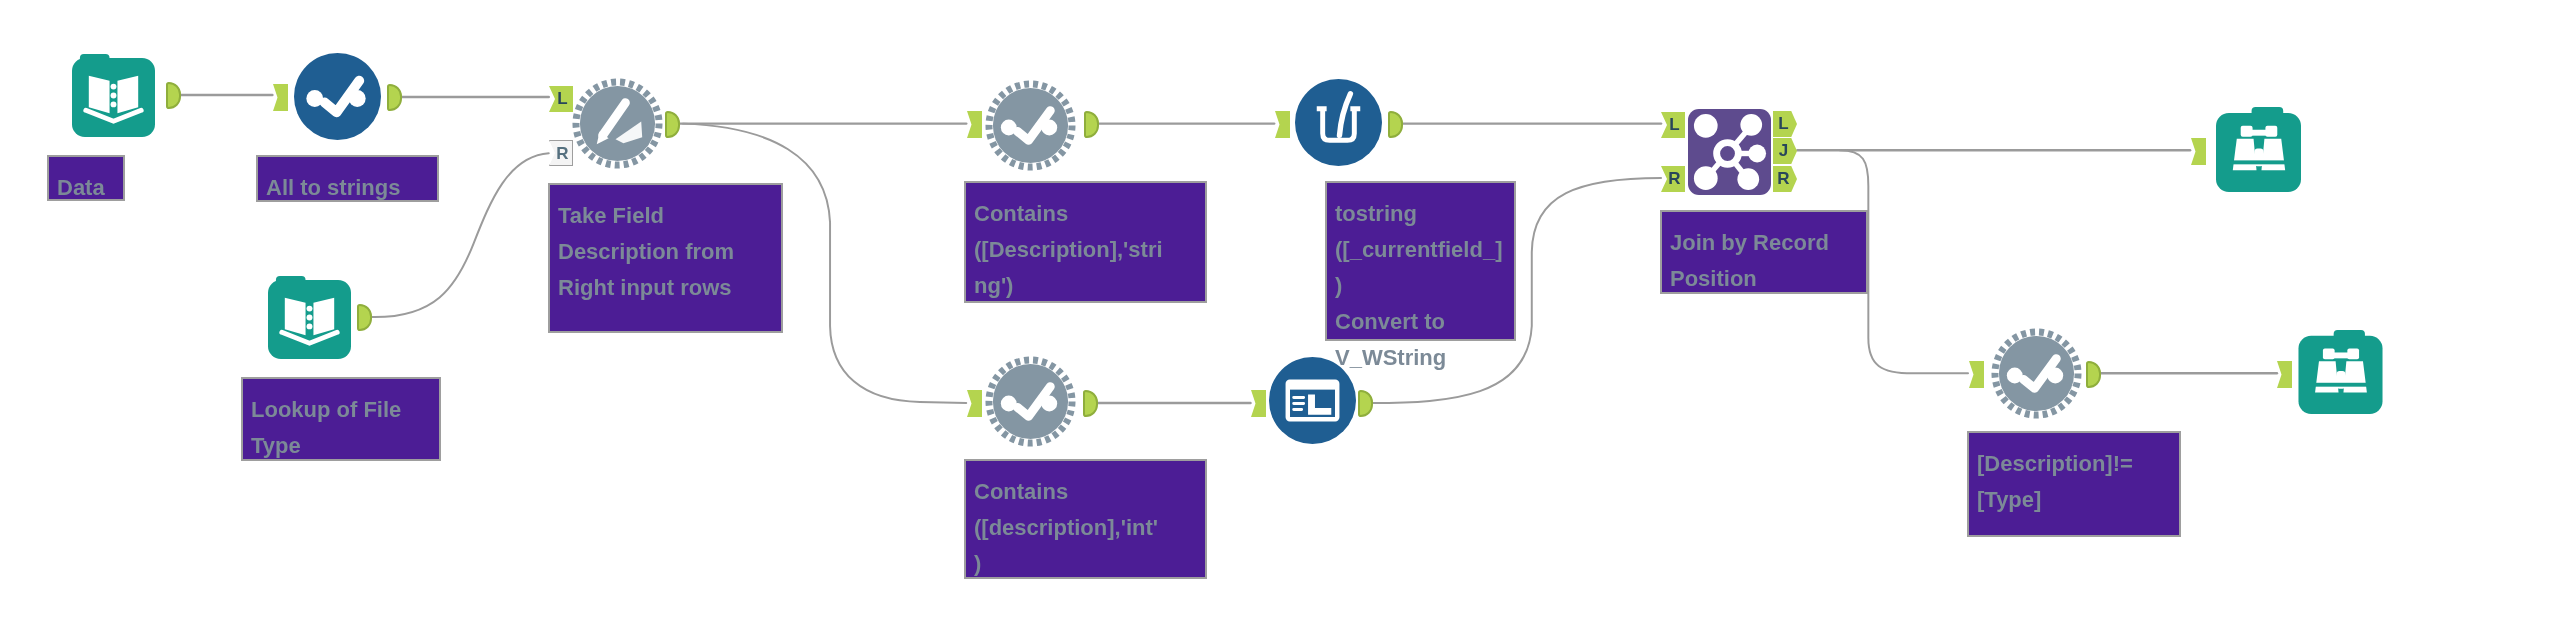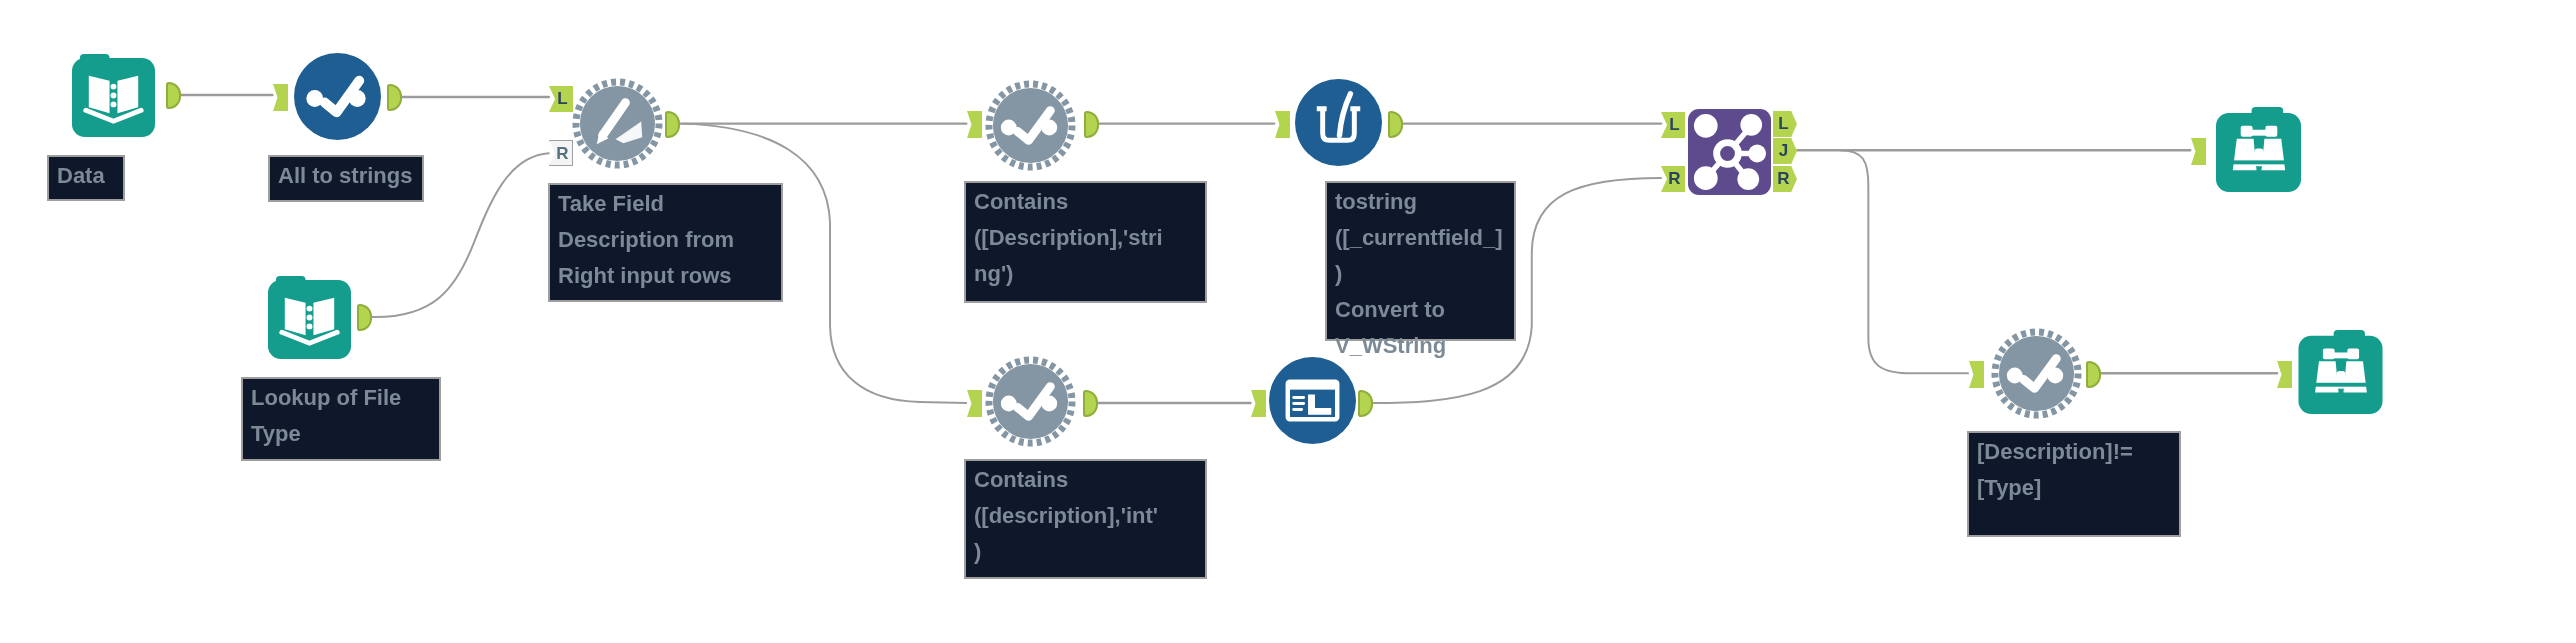--- a/index.html
+++ b/index.html
@@ -1,22 +1,22 @@
 <!DOCTYPE html>
 <html><head>
 <meta charset="utf-8">
 <style>
   html,body{margin:0;padding:0;background:#fff;}
   #canvas{position:relative;width:2576px;height:644px;background:#ffffff;overflow:hidden;
           font-family:"Liberation Sans","DejaVu Sans",sans-serif;}
   .tool{position:absolute;z-index:3;}
   .tool svg{display:block;}
-  .annotation{position:absolute;z-index:1;background:#0f172a;border:2px solid #9e9e9e;
+  .annotation{position:absolute;z-index:1;background:#4c1d95;border:2px solid #9e9e9e;
               color:#7c8a97;font-weight:700;font-size:22px;line-height:36px;
-              padding:1px 8px;white-space:pre-line;overflow-wrap:anywhere;box-sizing:border-box;}
+              padding:13px 8px;white-space:pre-line;overflow-wrap:anywhere;box-sizing:border-box;}
   #wires{position:absolute;left:0;top:0;z-index:2;pointer-events:none;}
   .anchor-out{position:absolute;z-index:4;width:15px;height:27px;background:#b4d44f;
               border:2px solid #8fae3c;border-radius:3px 13px 13px 3px;box-sizing:border-box;}
   .anchor-in{position:absolute;z-index:4;width:15px;height:27px;background:#b4d44f;
              clip-path:polygon(0 0,100% 0,100% 100%,0 100%,30% 50%);}
   .anchor-letter{position:absolute;z-index:4;width:24px;height:26px;background:#b4d44f;
                  color:#28465a;font-weight:700;font-size:17px;line-height:26px;text-align:center;
                  box-sizing:border-box;}
   .anchor-letter.in{clip-path:polygon(0 0,100% 0,100% 100%,0 100%,25% 50%);padding-left:3px;}
   .anchor-letter.out{clip-path:polygon(0 0,76% 0,100% 50%,76% 100%,0 100%);padding-right:3px;}
@@ -62,21 +62,21 @@
   <div class="tool" style="left:294px;top:53px">
     <svg width="87" height="87" viewBox="0 0 88 88">
       <circle cx="44" cy="44" r="44" fill="#1f5e92"></circle>
       <circle cx="21" cy="46" r="8.5" fill="#fff"></circle>
         <circle cx="64" cy="46" r="8.5" fill="#fff"></circle>
       <path d="M31 50 L43 60 L66 28" stroke="#fff" stroke-width="10" fill="none" stroke-linecap="round" stroke-linejoin="round"></path>
     </svg>
   </div>
   <div class="anchor-in" style="left:273px;top:84px"></div>
   <div class="anchor-out" style="left:387px;top:84px"></div>
-  <div class="annotation" style="left:268px;top:155px;width:156px;height:47px">All to strings</div>
+  <div class="annotation" style="left:256px;top:155px;width:183px;height:47px">All to strings</div>
 
   <div class="tool" style="left:268px;top:276px">
     <svg width="83" height="83" viewBox="0 0 84 84">
       <rect x="8" y="0" width="30" height="14" rx="4" fill="#149c8c"></rect>
       <rect x="0" y="4" width="84" height="80" rx="13" fill="#149c8c"></rect>
       <path d="M17 22 L38 27 L38 60 L17 54 Z" fill="#fff"></path>
       <path d="M67 22 L46 27 L46 60 L67 54 Z" fill="#fff"></path>
       <circle cx="42" cy="33" r="3" fill="#fff"></circle>
         <circle cx="42" cy="42" r="3" fill="#fff"></circle>
         <circle cx="42" cy="51" r="3" fill="#fff"></circle>
@@ -92,21 +92,21 @@
       <circle cx="46" cy="46" r="42" fill="none" stroke="#8496a3" stroke-width="7" stroke-dasharray="5 4.1"></circle>
       <circle cx="46" cy="46" r="38" fill="#8496a3"></circle>
       <polygon points="44 62, 70 44, 71 60, 52 66" fill="#ffffff" opacity="0.92"></polygon>
       <path d="M31 58 L54 25" stroke="#fff" stroke-width="9" stroke-linecap="round"></path>
       <polygon points="25 67, 28 54, 37 61" fill="#fff"></polygon>
     </svg>
   </div>
   <div class="anchor-letter in" style="left:549px;top:86px">L</div>
   <div class="anchor-letter in optional" style="left:549px;top:140px">R</div>
   <div class="anchor-out" style="left:665px;top:111px"></div>
-  <div class="annotation" style="left:548px;top:183px;width:235px;height:119px">Take Field
+  <div class="annotation" style="left:548px;top:183px;width:235px;height:150px">Take Field
 Description from
 Right input rows</div>
 
   <div class="tool" style="left:985px;top:80px">
     <svg width="91" height="91" viewBox="0 0 92 92">
       <circle cx="46" cy="46" r="42" fill="none" stroke="#8496a3" stroke-width="7" stroke-dasharray="5 4.1"></circle>
       <circle cx="46" cy="46" r="38" fill="#8496a3"></circle>
       <circle cx="24" cy="48" r="8" fill="#fff"></circle>
         <circle cx="65" cy="48" r="8" fill="#fff"></circle>
       <path d="M33 52 L44 61 L66 31" stroke="#fff" stroke-width="9" fill="none" stroke-linecap="round" stroke-linejoin="round"></path>
@@ -175,20 +175,22 @@
       <circle cx="61" cy="71" r="11" fill="#fff"></circle>
       <circle cx="70" cy="45" r="9" fill="#fff"></circle>
       <circle cx="40" cy="45" r="11" fill="#5e4b8e" stroke="#fff" stroke-width="7"></circle>
     </svg>
   </div>
   <div class="anchor-letter in" style="left:1661px;top:112px">L</div>
   <div class="anchor-letter in" style="left:1661px;top:166px">R</div>
   <div class="anchor-letter out" style="left:1773px;top:111px">L</div>
   <div class="anchor-letter out" style="left:1773px;top:138px">J</div>
   <div class="anchor-letter out" style="left:1773px;top:166px">R</div>
+  <div class="annotation" style="left:1660px;top:210px;width:208px;height:84px">Join by Record
+Position</div>
 
   <div class="tool" style="left:2216px;top:107px">
     <svg width="85" height="87" viewBox="0 0 86 88">
       <rect x="36" y="0" width="32" height="16" rx="4" fill="#149c8c"></rect>
       <rect x="0" y="6" width="86" height="80" rx="13" fill="#149c8c"></rect>
       <rect x="25" y="19" width="12" height="11" rx="2" fill="#fff"></rect>
       <rect x="50" y="19" width="12" height="11" rx="2" fill="#fff"></rect>
       <rect x="36" y="23" width="15" height="6" fill="#fff"></rect>
       <path d="M21 32 L38 32 L41 64 L17 64 Z" fill="#fff"></path>
       <path d="M66 32 L49 32 L46 64 L70 64 Z" fill="#fff"></path>

